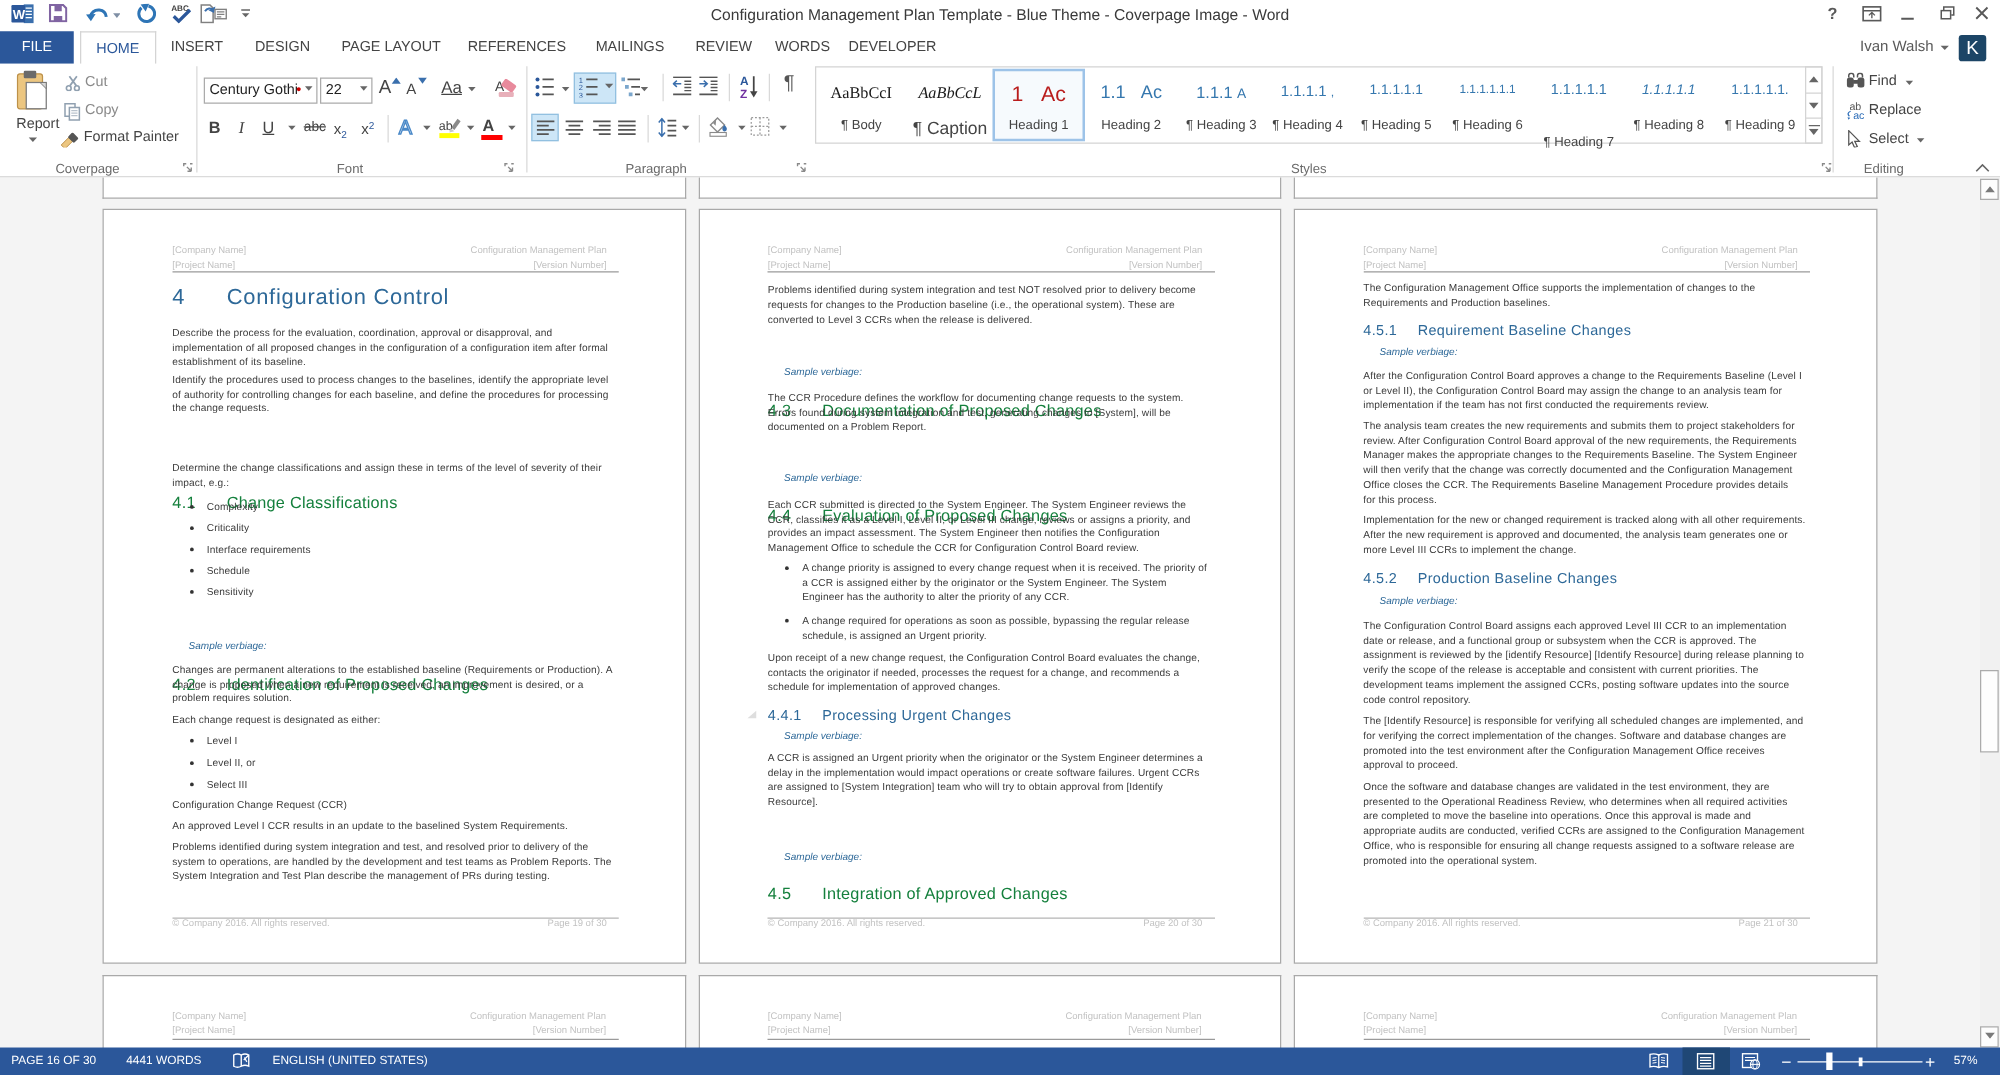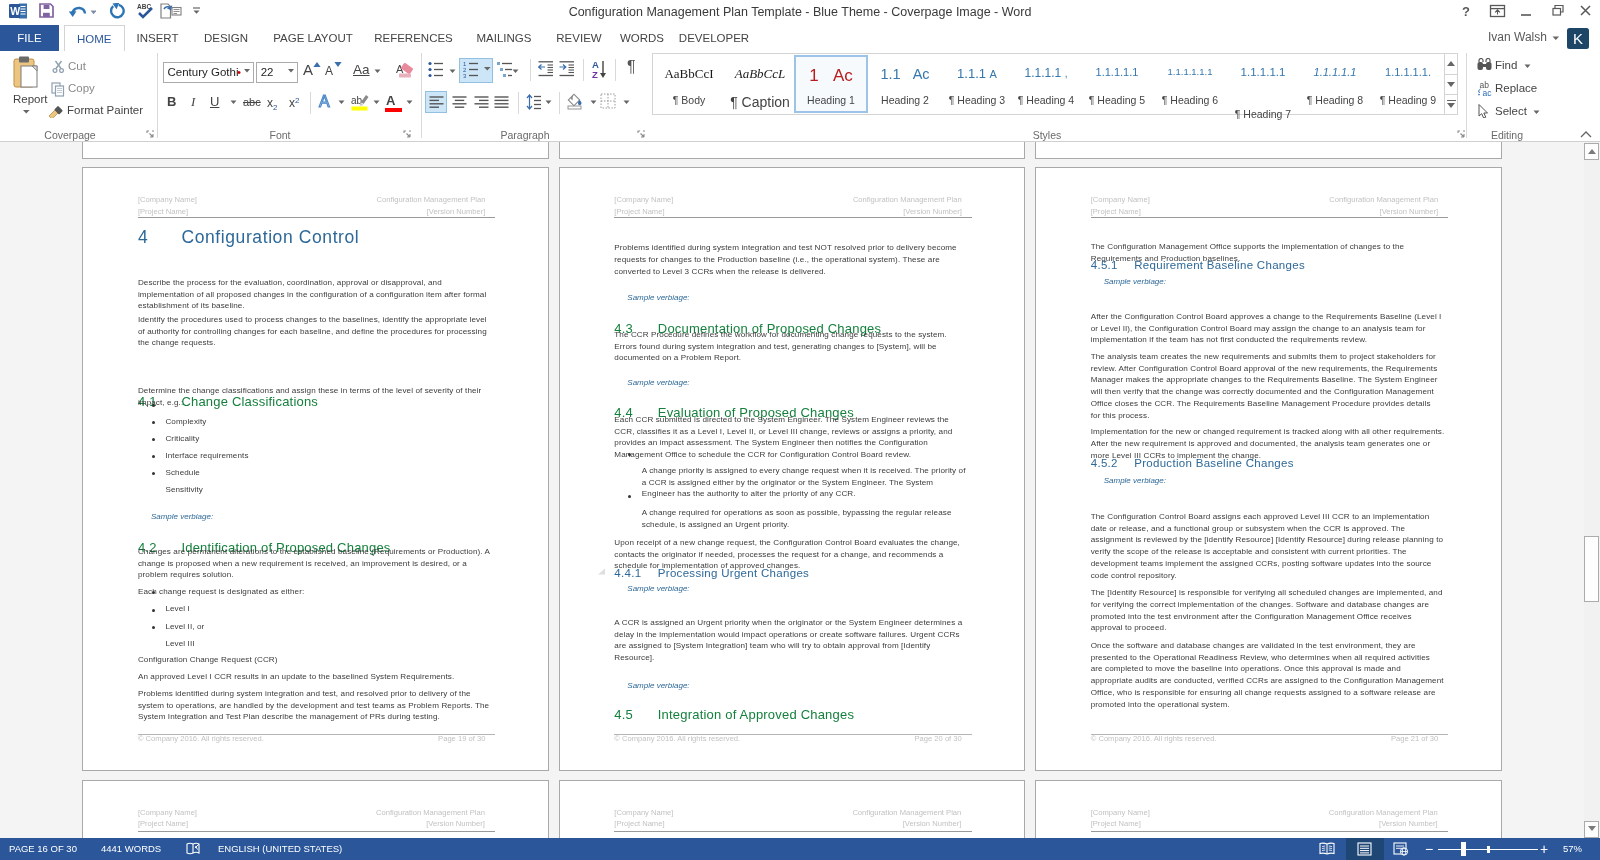--- a/index.html
+++ b/index.html
@@ -10,21 +10,21 @@
 .tab{position:absolute;top:0;height:26px;line-height:26px;font-size:11.5px;color:#444;text-align:center;}
 #filetab{background:#2b579a;color:#fff;}
 #hometab{background:#fff;color:#2b579a;border:1px solid #d4d4d4;border-bottom:none;}
 #ribbon{position:absolute;left:0;top:51px;width:1600px;height:91px;background:#fff;border-bottom:1px solid #d0d0d0;}
 .gdiv{position:absolute;top:2px;height:85px;width:1px;background:#d9d9d9;}
 .glabel{position:absolute;top:78px;font-size:10.5px;color:#6a6a6a;text-align:center;}
 .rbtn-txt{font-size:11.5px;color:#444;}
 .combo{position:absolute;border:1px solid #ababab;background:#fff;font-size:11.5px;color:#1f1f1f;}
 #doc{position:absolute;left:0;top:142px;width:1600px;height:696px;background:#f4f4f4;}
 .page{position:absolute;background:#fff;border:1px solid #a9a9a9;}
-.p{position:absolute;font-size:8.1px;line-height:11.7px;color:#3b3b3b;letter-spacing:0.1px;white-space:nowrap;margin-top:16px;}
+.p{position:absolute;font-size:8.1px;line-height:11.7px;color:#3b3b3b;letter-spacing:0.1px;white-space:nowrap;}
 .hdr{position:absolute;font-size:7.6px;line-height:11.2px;color:#c2c2c2;white-space:nowrap;}
 .h1{position:absolute;font-size:17.5px;color:#2d6898;white-space:nowrap;letter-spacing:0.6px;}
 .h2{position:absolute;font-size:13px;color:#15803d;white-space:nowrap;letter-spacing:0.2px;margin-top:48px;}
 .h3{position:absolute;font-size:11.5px;color:#2d6898;white-space:nowrap;letter-spacing:0.3px;}
 .sv{position:absolute;font-size:8px;font-style:italic;color:#2d6898;white-space:nowrap;}
 .bdot{position:absolute;width:3px;height:3px;border-radius:50%;background:#333;}
 #status{position:absolute;left:0;top:838px;width:1600px;height:22px;background:#2b579a;color:#fff;font-size:9.5px;}
 .st{position:absolute;top:0;height:22px;line-height:22px;white-space:nowrap;}
 </style></head>
 <body>
@@ -418,21 +418,21 @@
       <div class="h2" style="left:54.5px;top:323.5px;">4.2</div>
       <div class="h2" style="left:98.0px;top:323.5px;">Identification of Proposed Changes</div>
       <div class="sv" style="left:67.5px;top:344px;">Sample verbiage:</div>
       <div class="p" style="left:54.5px;top:362px;">Changes are permanent alterations to the established baseline (Requirements or Production). A<br>change is proposed when a new requirement is received, an improvement is desired, or a<br>problem requires solution.</div>
       <div class="p" style="left:54.5px;top:402px;">Each change request is designated as either:</div>
       <div class="bdot" style="left:68.5px;top:423.4px;"></div>
       <div class="p" style="left:82.0px;top:419.2px;">Level I</div>
       <div class="bdot" style="left:68.5px;top:441.4px;"></div>
       <div class="p" style="left:82.0px;top:437.2px;">Level II, or</div>
       <div class="bdot" style="left:68.5px;top:458.4px;"></div>
-      <div class="p" style="left:82.0px;top:454.2px;">Level III</div>
+      <div class="p" style="left:82.0px;top:454.2px;">Select III</div>
       <div class="p" style="left:54.5px;top:470.3px;">Configuration Change Request (CCR)</div>
       <div class="p" style="left:54.5px;top:487px;">An approved Level I CCR results in an update to the baselined System Requirements.</div>
       <div class="p" style="left:54.5px;top:504px;">Problems identified during system integration and test, and resolved prior to delivery of the<br>system to operations, are handled by the development and test teams as Problem Reports. The<br>System Integration and Test Plan describe the management of PRs during testing.</div>
       <div class="abs" style="left:54.5px;top:566.3px;width:357.5px;height:1px;background:#b5b5b5;"></div>
       <div class="hdr" style="left:54.5px;top:564.6px;">© Company 2016. All rights reserved.</div>
       <div class="hdr" style="left:54.5px;top:564.6px;width:347.5px;text-align:right;">Page 19 of 30</div>
     </div>
 <div class="page" style="left:558.8px;top:25px;width:466.5px;height:604px;">
       <div class="hdr" style="left:54.5px;top:26.4px;">[Company Name]<br>[Project Name]</div>
       <div class="hdr" style="left:54.5px;top:26.4px;width:347.5px;text-align:right;">Configuration Management Plan<br>[Version Number]</div>

